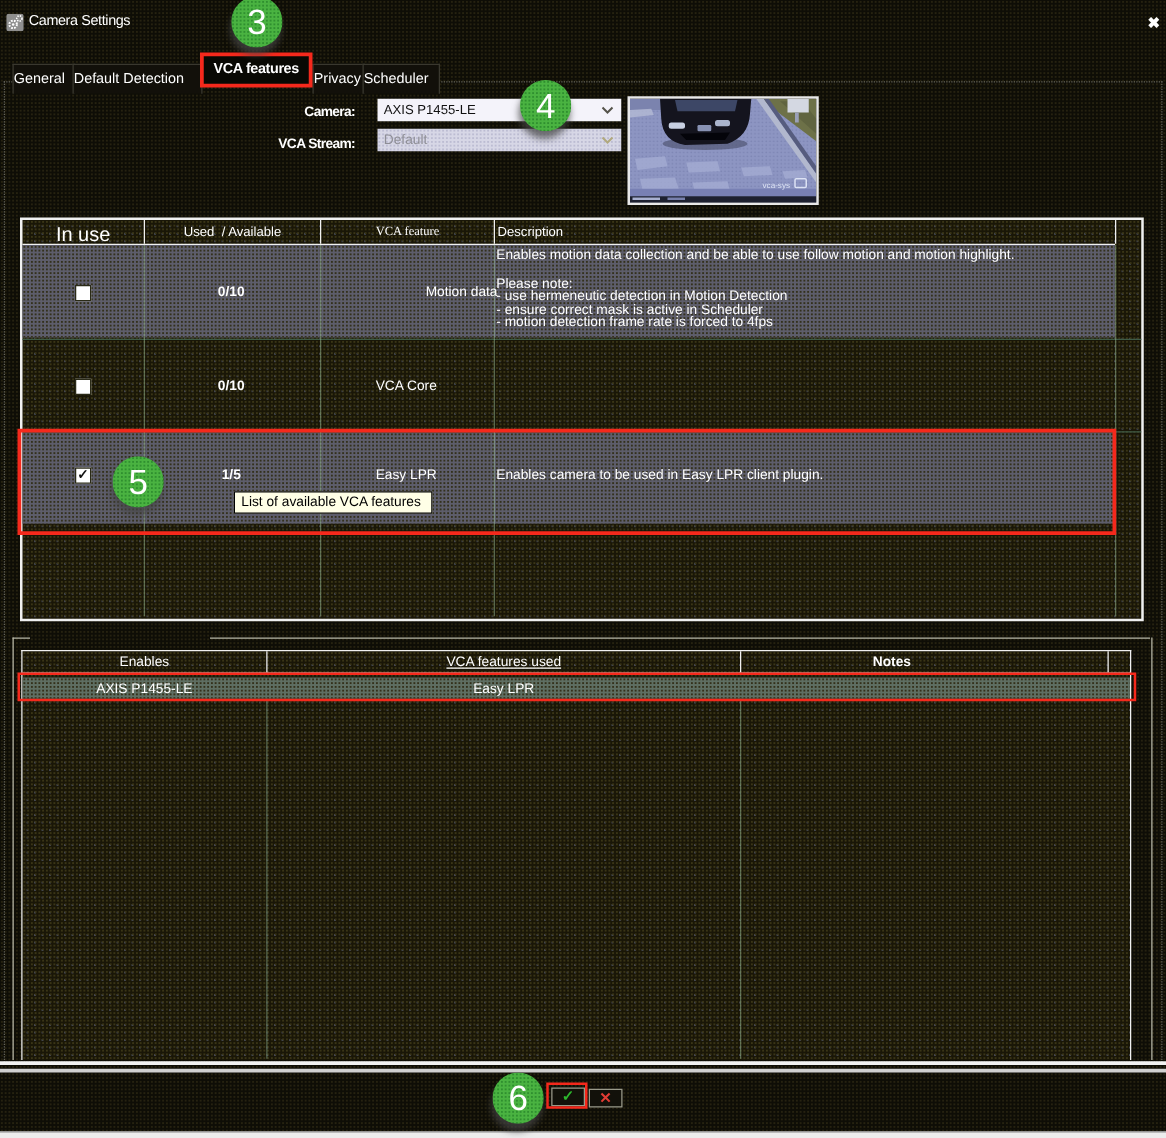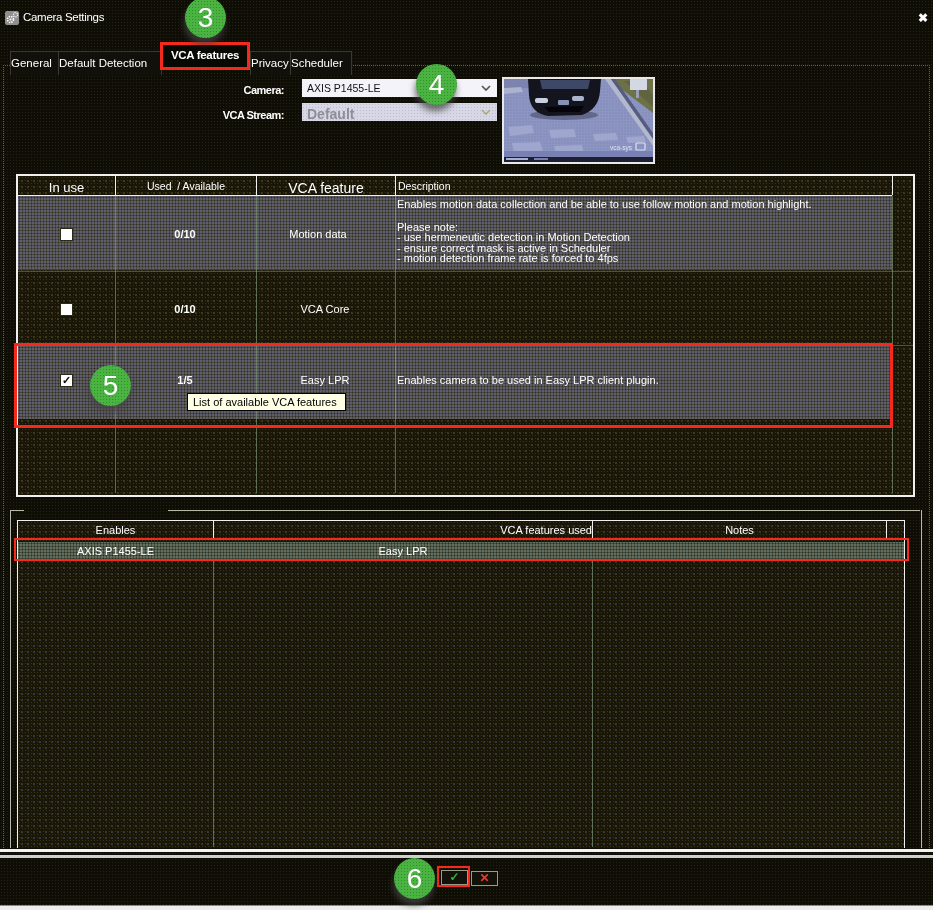--- a/index.html
+++ b/index.html
@@ -59,21 +59,21 @@
   <div class="abs" style="left:200px;top:84px;width:84px;text-align:right;font-weight:bold;color:#fff;font-size:11px;letter-spacing:-0.5px;">Camera:</div>
   <div class="abs" style="left:200px;top:109px;width:84px;text-align:right;font-weight:bold;color:#fff;font-size:11px;letter-spacing:-0.5px;">VCA Stream:</div>
 
   <div class="abs" style="left:302px;top:79px;width:195px;height:18px;background:#f4f3fa;">
     <span style="position:absolute;left:5px;top:3px;font-size:10.5px;color:#111;">AXIS P1455-LE</span>
     <svg style="position:absolute;right:6px;top:5px" width="10" height="8">
         <path d="M1 2 L5 6 L9 2" stroke="#55534a" stroke-width="1.6" fill="none"></path>
       </svg>
   </div>
   <div class="abs" style="left:302px;top:103px;width:195px;height:18px;background-color:#d7d7e6;background-image:radial-gradient(#bcbcd2 0.8px, transparent 1px);background-size:3px 3px;">
-    <span style="position:absolute;left:5px;top:3px;font-size:14px;color:#8e8e96;font-weight:bold;">Default</span>
+    <span style="position:absolute;left:5px;top:3px;font-size:11px;color:#8e8e96;">Default</span>
     <svg style="position:absolute;right:6px;top:5px" width="10" height="8">
         <path d="M1 2 L5 6 L9 2" stroke="#b0a87e" stroke-width="1.6" fill="none"></path>
       </svg>
   </div>
 
   <div class="circle" style="left:416px;top:64px;">4</div>
 
   <div class="abs" style="left:502px;top:77px;width:149px;height:83px;border:2px solid #e8e8e8;">
     <svg width="149" height="83">
       <defs>
@@ -124,41 +124,41 @@
 
   <div class="abs olv" style="left:16px;top:174px;width:895px;height:319px;border:2px solid #f0f0f0;">
 
     <div class="abs" style="left:0;top:19px;width:874px;height:1px;background:#f0f0f0;"></div>
 
     <div class="abs" style="left:97px;top:0;width:1px;height:19px;background:#f0f0f0;"></div>
     <div class="abs" style="left:238px;top:0;width:1px;height:19px;background:#f0f0f0;"></div>
     <div class="abs" style="left:377px;top:0;width:1px;height:19px;background:#f0f0f0;"></div>
     <div class="abs" style="left:874px;top:0;width:1px;height:19px;background:#f0f0f0;"></div>
 
-    <div class="abs wtxt" style="left:0;top:4px;width:97px;text-align:center;font-size:13px;">In use</div>
+    <div class="abs wtxt" style="left:0;top:4px;width:97px;text-align:center;font-size:16px;">In use</div>
     <div class="abs wtxt" style="left:98px;top:4px;width:140px;text-align:center;font-size:10.5px;">Used&nbsp; / Available</div>
-    <div class="abs wtxt" style="left:239px;top:4px;width:138px;text-align:center;font-size:14px;">VCA feature</div>
+    <div class="abs wtxt" style="left:239px;top:4px;width:138px;text-align:center;font-size:10px;font-family:Liberation Serif, serif;">VCA feature</div>
     <div class="abs wtxt" style="left:380px;top:4px;font-size:10.5px;">Description</div>
 
     <div class="gry abs" style="left:0;top:20px;width:874px;height:74px;"></div>
 
     <div class="hline" style="left:0;top:95px;width:895px;"></div>
     <div class="hline" style="left:0;top:169px;width:895px;"></div>
 
     <div class="gry abs" style="left:0;top:170px;width:874px;height:73px;"></div>
 
     <div class="vline" style="left:97px;top:20px;height:297px;"></div>
     <div class="vline" style="left:238px;top:20px;height:297px;"></div>
     <div class="vline" style="left:377px;top:20px;height:297px;"></div>
     <div class="vline" style="left:874px;top:20px;height:297px;"></div>
   </div>
 
   <div class="cbx" style="left:60px;top:228px;"></div>
   <div class="abs wtxt" style="left:115px;top:228px;width:140px;text-align:center;font-weight:bold;">0/10</div>
-  <div class="abs wtxt" style="left:256px;top:228px;width:124px;text-align:center;">Motion data</div>
+  <div class="abs wtxt" style="left:256px;top:228px;width:142px;text-align:right;">Motion data</div>
   <div class="abs wtxt" style="left:397px;top:198px;">Enables motion data collection and be able to use follow motion and motion highlight.</div>
   <div class="abs wtxt" style="left:397px;top:222px;line-height:10.25px;">Please note:<br>- use hermeneutic detection in Motion Detection<br>- ensure correct mask is active in Scheduler<br>- motion detection frame rate is forced to 4fps</div>
 
   <div class="cbx" style="left:60px;top:303px;"></div>
   <div class="abs wtxt" style="left:115px;top:303px;width:140px;text-align:center;font-weight:bold;">0/10</div>
   <div class="abs wtxt" style="left:256px;top:303px;width:138px;text-align:center;">VCA Core</div>
 
   <div class="cbx" style="left:60px;top:374px;">✓</div>
   <div class="abs wtxt" style="left:115px;top:374px;width:140px;text-align:center;font-weight:bold;">1/5</div>
   <div class="abs wtxt" style="left:256px;top:374px;width:138px;text-align:center;">Easy LPR</div>
@@ -173,22 +173,22 @@
   <div class="abs" style="left:168px;top:510px;width:752px;height:1px;background:#b8b8a8;"></div>
   <div class="abs wtxt" style="left:28px;top:523px;letter-spacing:-0.3px;font-size:16px;">Used VCA features summary</div>
 
   <div class="abs olv" style="left:17px;top:520px;width:886px;height:327px;border:1px solid #f0f0f0;border-bottom:none;">
 
     <div class="abs" style="left:0;top:17px;width:886px;height:1px;background:#f0f0f0;"></div>
     <div class="abs" style="left:195px;top:0;width:1px;height:17px;background:#f0f0f0;"></div>
     <div class="abs" style="left:574px;top:0;width:1px;height:17px;background:#f0f0f0;"></div>
     <div class="abs" style="left:868px;top:0;width:1px;height:17px;background:#f0f0f0;"></div>
     <div class="abs wtxt" style="left:0;top:3px;width:195px;text-align:center;">Enables</div>
-    <div class="abs wtxt" style="left:196px;top:3px;width:378px;text-align:right;">VCA features used</div>
-    <div class="abs wtxt" style="left:575px;top:3px;width:293px;text-align:center;">Notes</div>
+    <div class="abs wtxt" style="left:196px;top:3px;width:378px;text-align:center;text-decoration:underline;">VCA features used</div>
+    <div class="abs wtxt" style="left:549px;top:3px;width:293px;text-align:center;font-weight:bold;">Notes</div>
 
     <div class="grn abs" style="left:0;top:21px;width:886px;height:17px;"></div>
     <div class="abs wtxt" style="left:0;top:24px;width:195px;text-align:center;">AXIS P1455-LE</div>
     <div class="abs wtxt" style="left:196px;top:24px;width:378px;text-align:center;">Easy LPR</div>
 
     <div class="vline" style="left:195px;top:38px;height:288px;"></div>
     <div class="vline" style="left:574px;top:38px;height:288px;"></div>
   </div>
   <div class="redbox" style="left:14px;top:538px;width:891px;height:19px;border-width:2.5px;"></div>
 

